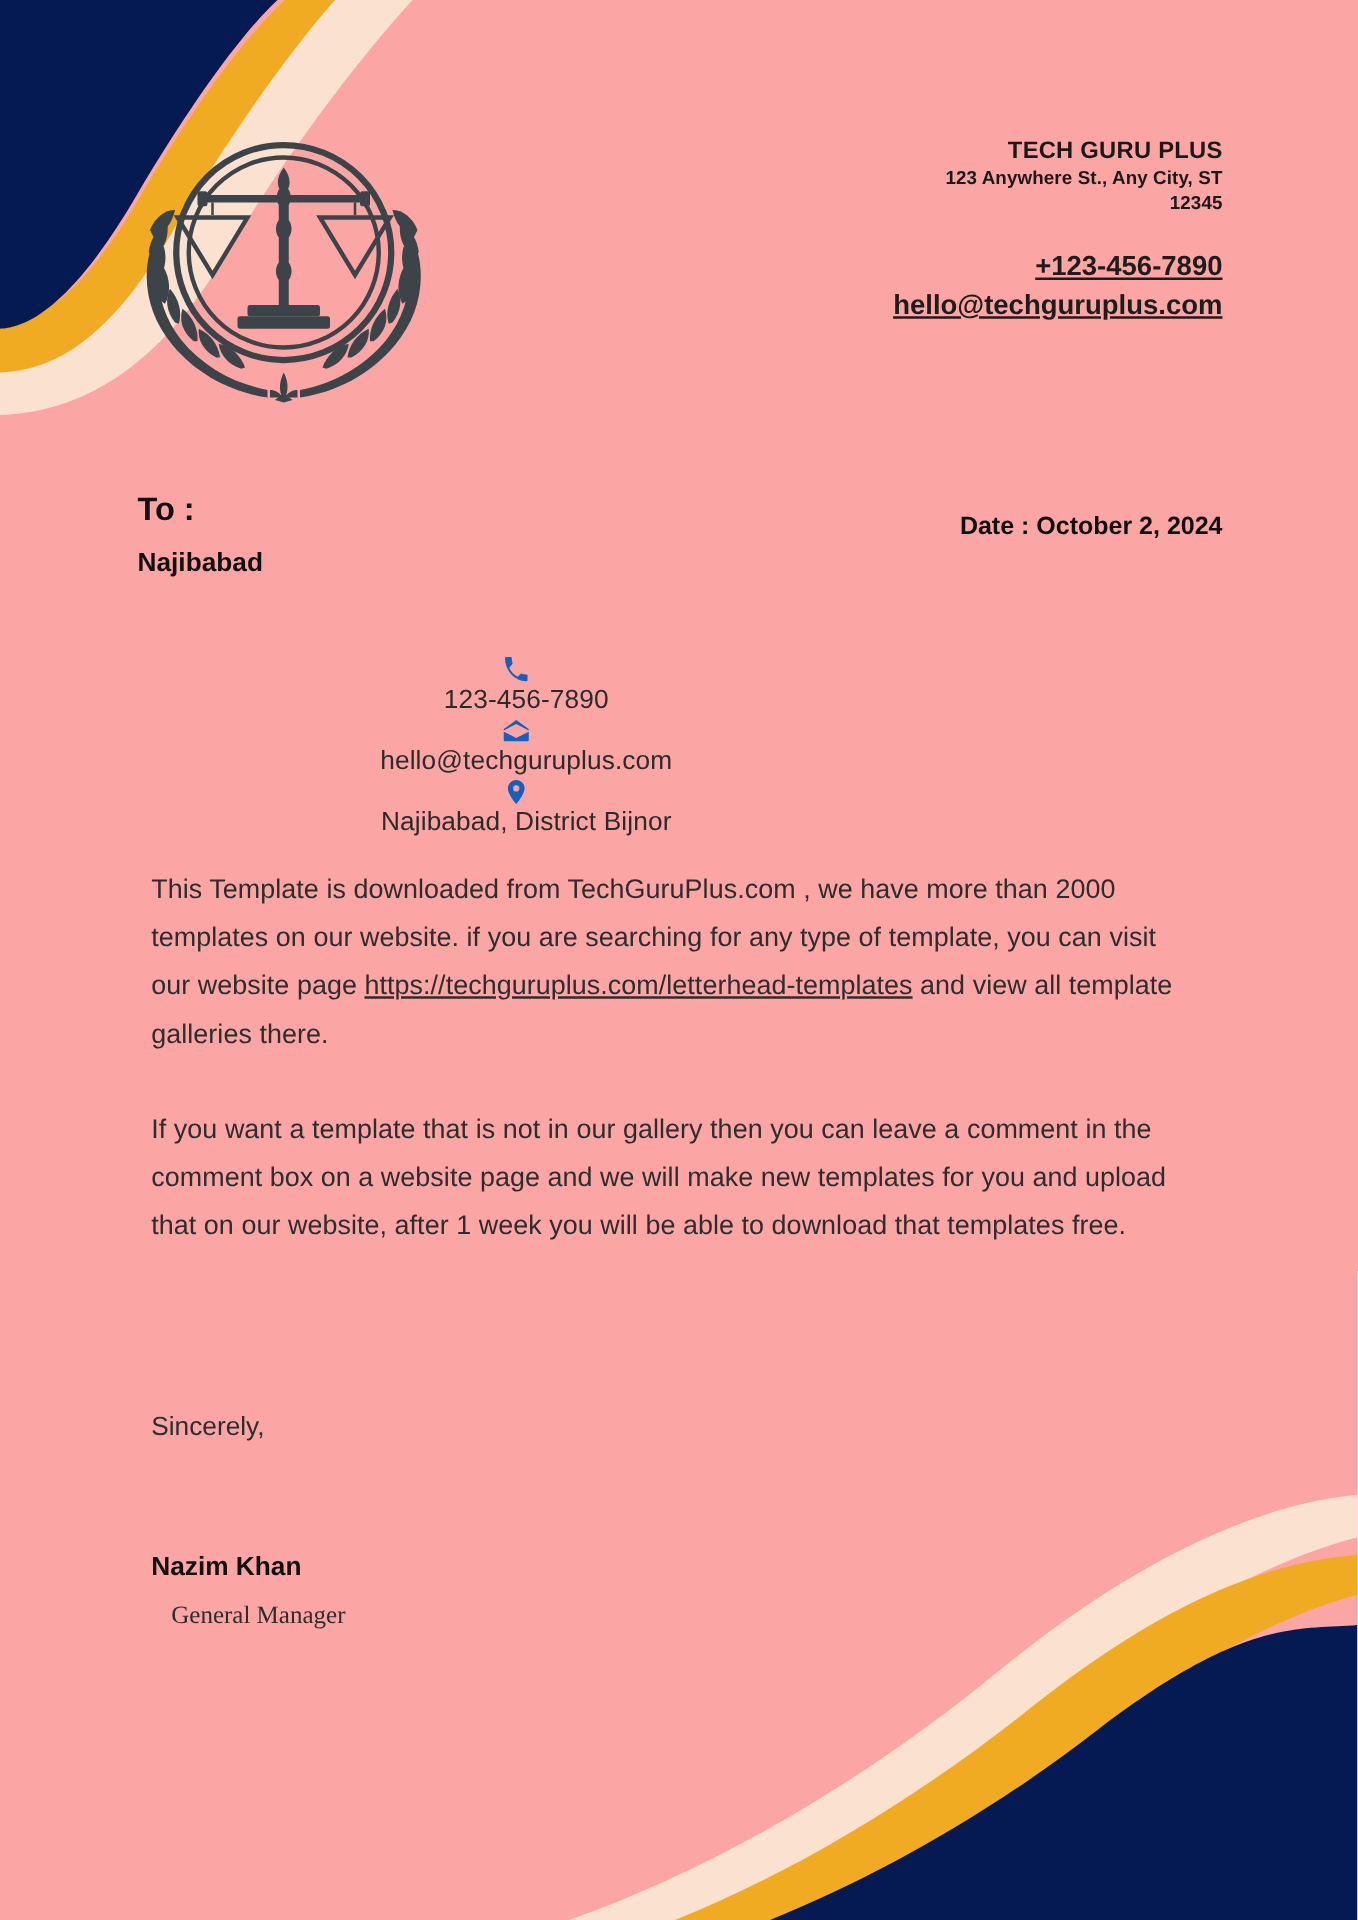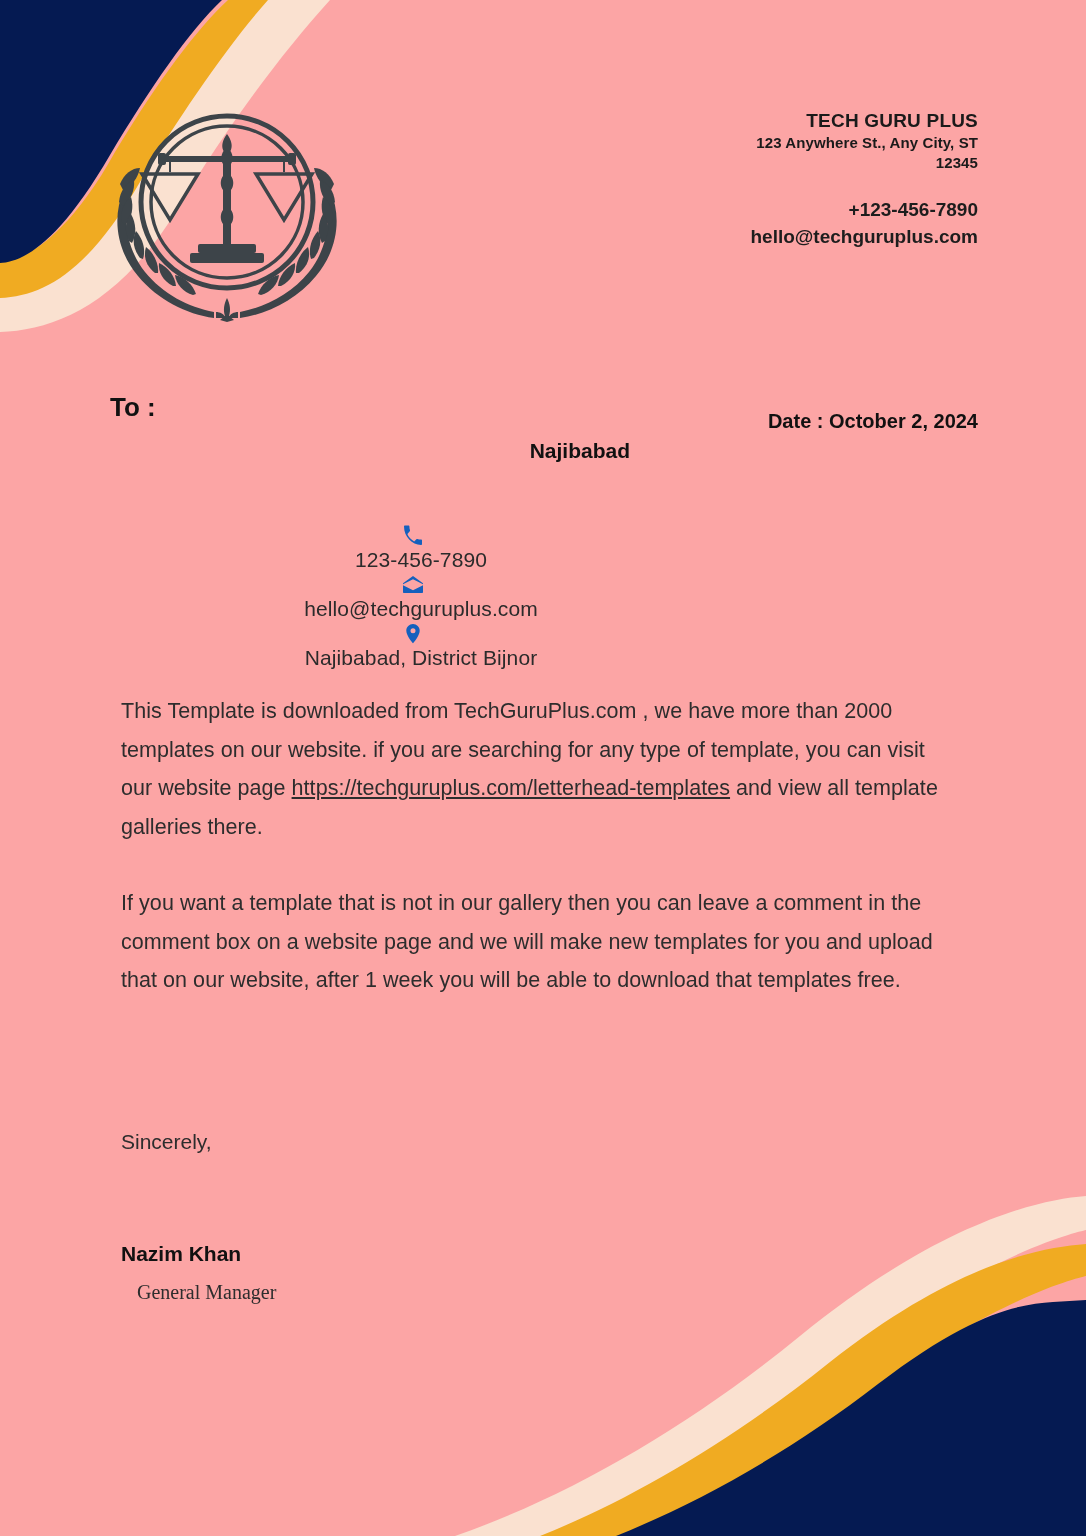--- a/index.html
+++ b/index.html
@@ -51,25 +51,26 @@
   }
   .company-addr {
     font-size: 15px;
     font-weight: bold;
     letter-spacing: 0.1px;
     line-height: 1.32;
     margin: 0;
   }
   .contact-gap { height: 24px; }
   .contact-line {
-    font-size: 19px;
+    font-size: 22px;
     font-weight: 600;
     line-height: 1.42;
     margin: 0;
     color: #1d1d1d;
+    text-decoration: underline;
   }
 
   
   .to-block {
     position: absolute;
     left: 110px;
     top: 394px;
     width: 520px;
   }
   .to-label {
@@ -85,21 +86,20 @@
     color: #111111;
     line-height: 1.0;
     margin: 0 0 22px 0;
   }
   .to-city {
     font-size: 21px;
     font-weight: bold;
     color: #111111;
     line-height: 1.0;
     margin: 0;
-    text-align: right;
   }
   .date-block {
     position: absolute;
     right: 108px;
     top: 410px;
     font-size: 20px;
     font-weight: bold;
     color: #111111;
     text-align: center;
   }

